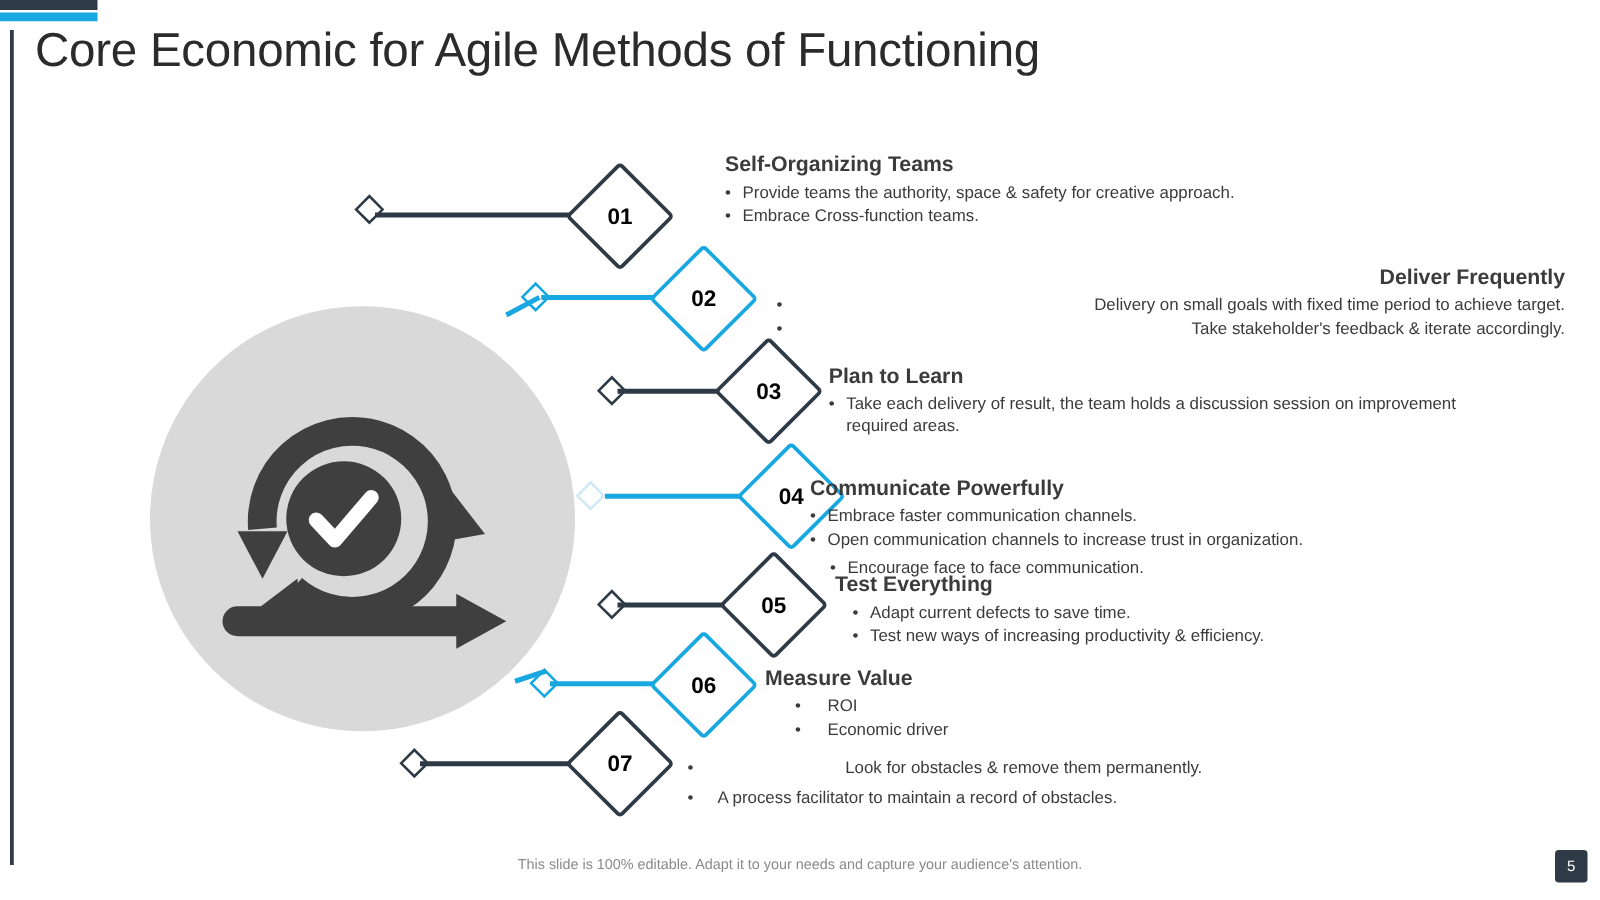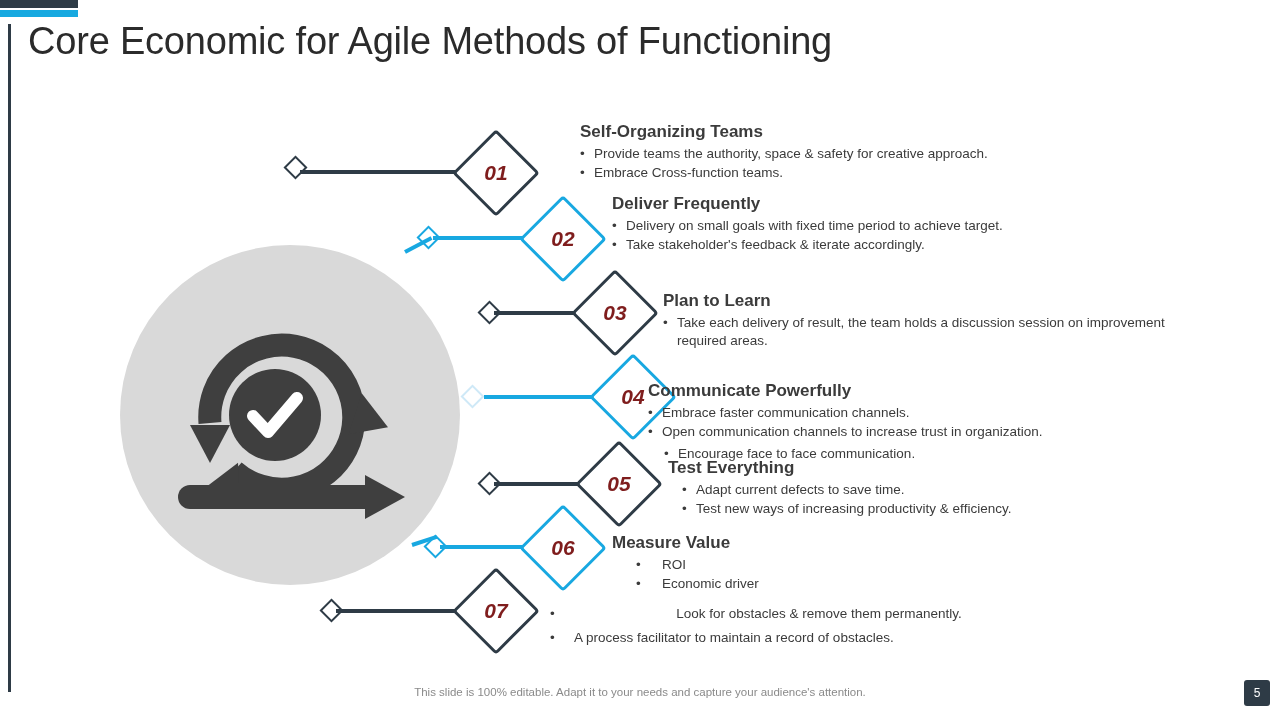--- a/index.html
+++ b/index.html
@@ -36,21 +36,21 @@
     border:3px solid #2e3b46;
     transform:rotate(45deg);
     background:#ffffff;
     box-sizing:border-box;
     border-radius:4px;
   }
   .diamond.blue{border-color:#18a8e1;}
   .dnum{
     position:absolute;width:62px;height:62px;
     display:flex;align-items:center;justify-content:center;
-    font-size:21px;font-weight:bold;color:#7f1d1d;font-style:italic;
+    font-size:18px;font-weight:bold;color:#000000;
   }
   .connector{
     position:absolute;height:4px;background:#2e3b46;
   }
   .connector.blue{background:#18a8e1;}
   .small-diamond{
     position:absolute;width:17px;height:17px;
     border:2px solid #2e3b46;transform:rotate(45deg);
     background:#fff;box-sizing:border-box;
   }
@@ -116,21 +116,21 @@
       </div>
   </div>
 </div>
 
 <div class="row">
   <div class="small-diamond blue" style="left:420px;top:229px;"></div>
   <div class="connector blue" style="left:405px;top:250px;width:30px;transform:rotate(-28deg);transform-origin:left center;"></div>
   <div class="connector blue" style="left:433px;top:236px;width:100px;"></div>
   <div class="diamond blue" style="left:532px;top:208px;"></div>
   <div class="dnum" style="left:532px;top:208px;">02</div>
-  <div class="texts" style="left:612px;top:194px;width:640px;">
+  <div class="texts" style="left:612px;top:212px;width:640px;text-align:right;">
     <p class="hdr">Deliver Frequently</p>
     <div class="bullet">
         <span class="dot">•</span>
         <span class="btxt">Delivery on small goals with fixed time period to achieve target.</span>
       </div>
     <div class="bullet">
         <span class="dot">•</span>
         <span class="btxt">Take stakeholder's  feedback &amp; iterate accordingly.</span>
       </div>
   </div>

